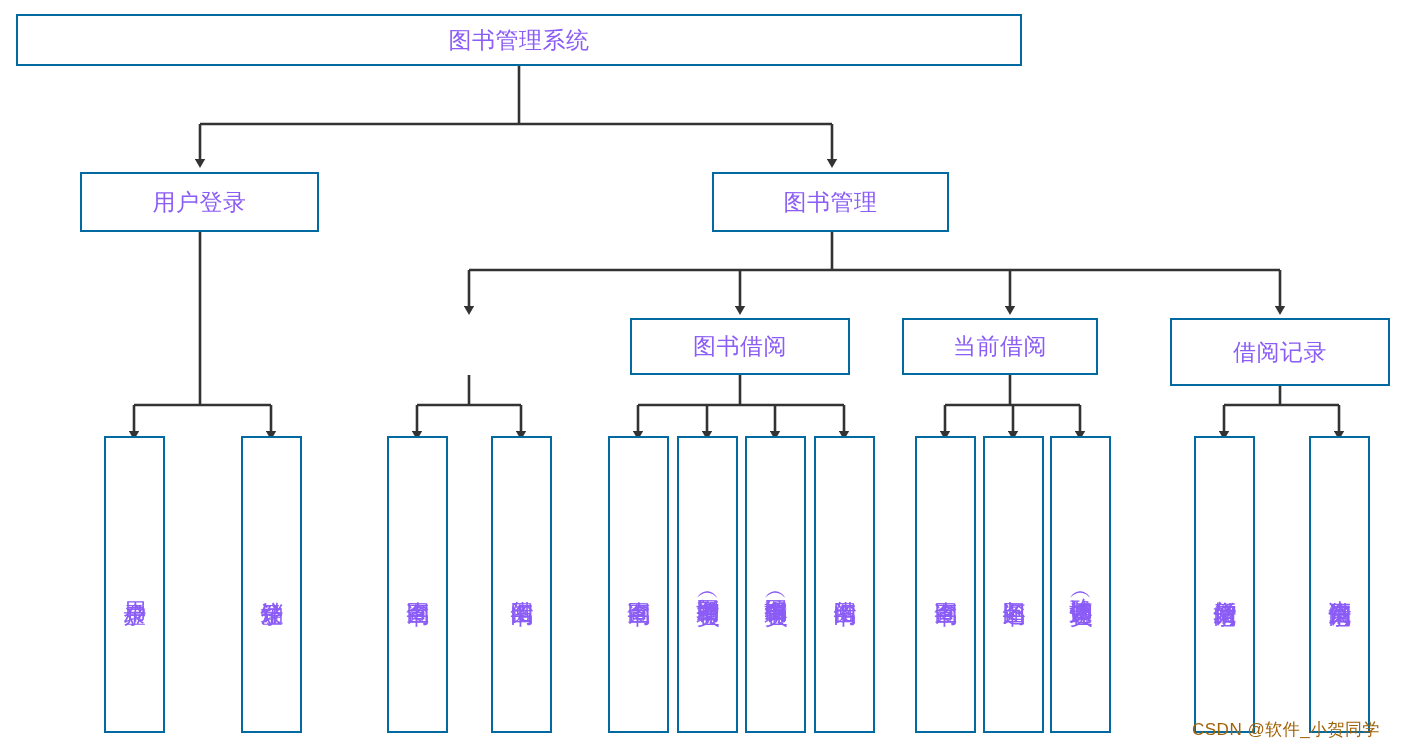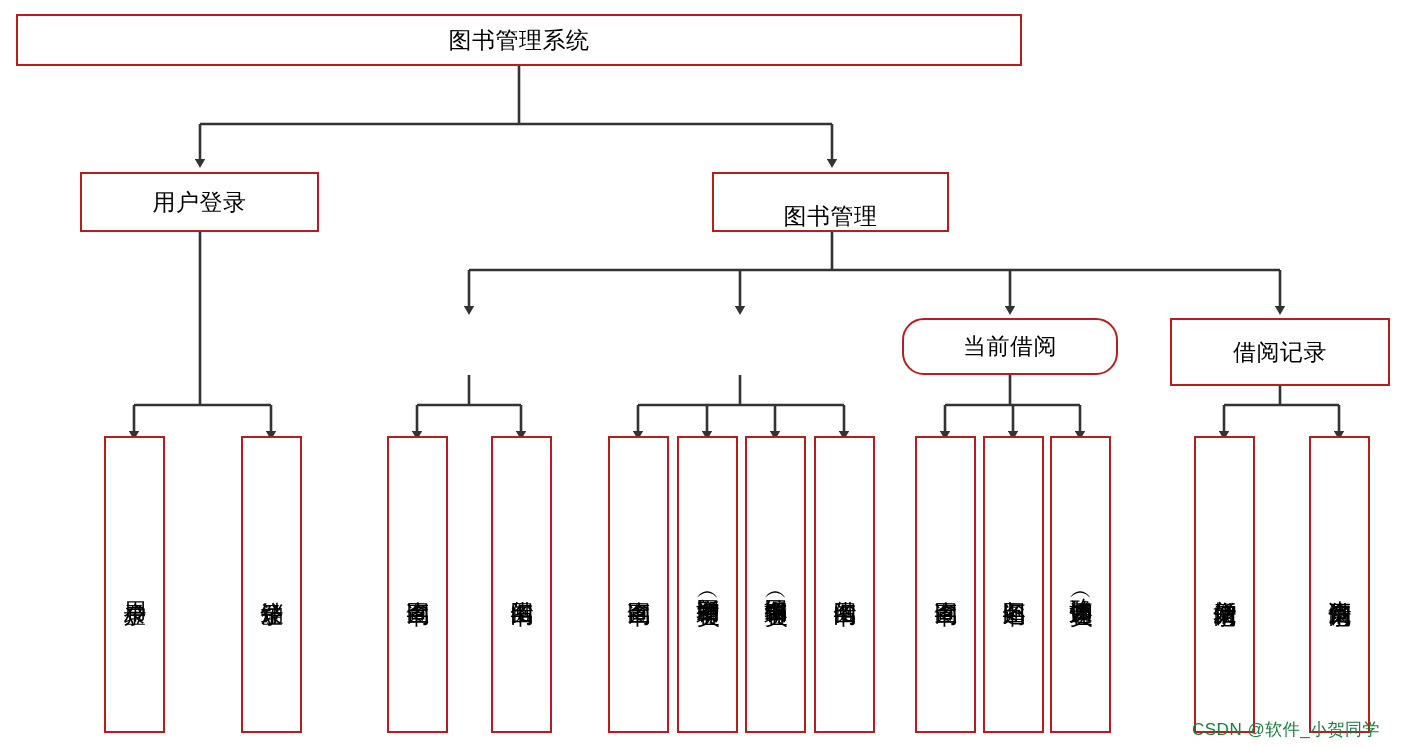--- a/index.html
+++ b/index.html
@@ -21,26 +21,26 @@
     position: absolute;
     left: 0;
     top: 0;
     width: 1405px;
     height: 747px;
     pointer-events: none;
   }
   .node {
     position: absolute;
     box-sizing: border-box;
-    border: 2px solid #b91c1c;
+    border: 2px solid #0369a1;
     background: #ffffff;
     display: flex;
     align-items: center;
     justify-content: center;
-    color: #000000;
+    color: #8b5cf6;
   }
   .node .label {
     display: block;
     text-align: center;
     line-height: 1.16;
     white-space: pre-line;
   }
   .node.horiz .label {
     font-size: 23px;
     letter-spacing: 0.5px;
@@ -52,21 +52,21 @@
   .node.vert .label {
     writing-mode: vertical-rl;
     text-orientation: upright;
     font-size: 23px;
     line-height: 1.12;
     letter-spacing: 1px;
     max-height: 100%;
   }
   #watermark {
     position: absolute;
-    color: #15803d;
+    color: #a16207;
     font-size: 17px;
     letter-spacing: 0.5px;
     white-space: nowrap;
     user-select: none;
   }
 </style>
 </head>
 <body>
 
 <div id="canvas">
@@ -121,25 +121,28 @@
     </g>
   </svg>
 
   <div class="node horiz" style="left:16px; top:14px; width:1006px; height:52px;">
     <span class="label">图书管理系统</span>
   </div>
 
   <div class="node horiz" style="left:80px; top:172px; width:239px; height:60px;">
     <span class="label">用户登录</span>
   </div>
-  <div class="node horiz" style="left:712px; top:172px; width:237px; height:60px;align-items:flex-end;">
+  <div class="node horiz" style="left:712px; top:172px; width:237px; height:60px;">
     <span class="label">图书管理</span>
   </div>
 
-  <div class="node horiz" style="left:902px; top:318px; width:216px; height:57px;border-radius:22px;">
+  <div class="node horiz" style="left:630px; top:318px; width:220px; height:57px;">
+    <span class="label">图书借阅</span>
+  </div>
+  <div class="node horiz" style="left:902px; top:318px; width:196px; height:57px;">
     <span class="label">当前借阅</span>
   </div>
   <div class="node horiz" style="left:1170px; top:318px; width:220px; height:68px;">
     <span class="label">借阅记录</span>
   </div>
 
   <div class="node vert" style="left:104px; top:436px; width:61px; height:297px;">
     <span class="label">用户登录</span>
   </div>
   <div class="node vert" style="left:241px; top:436px; width:61px; height:297px;">

